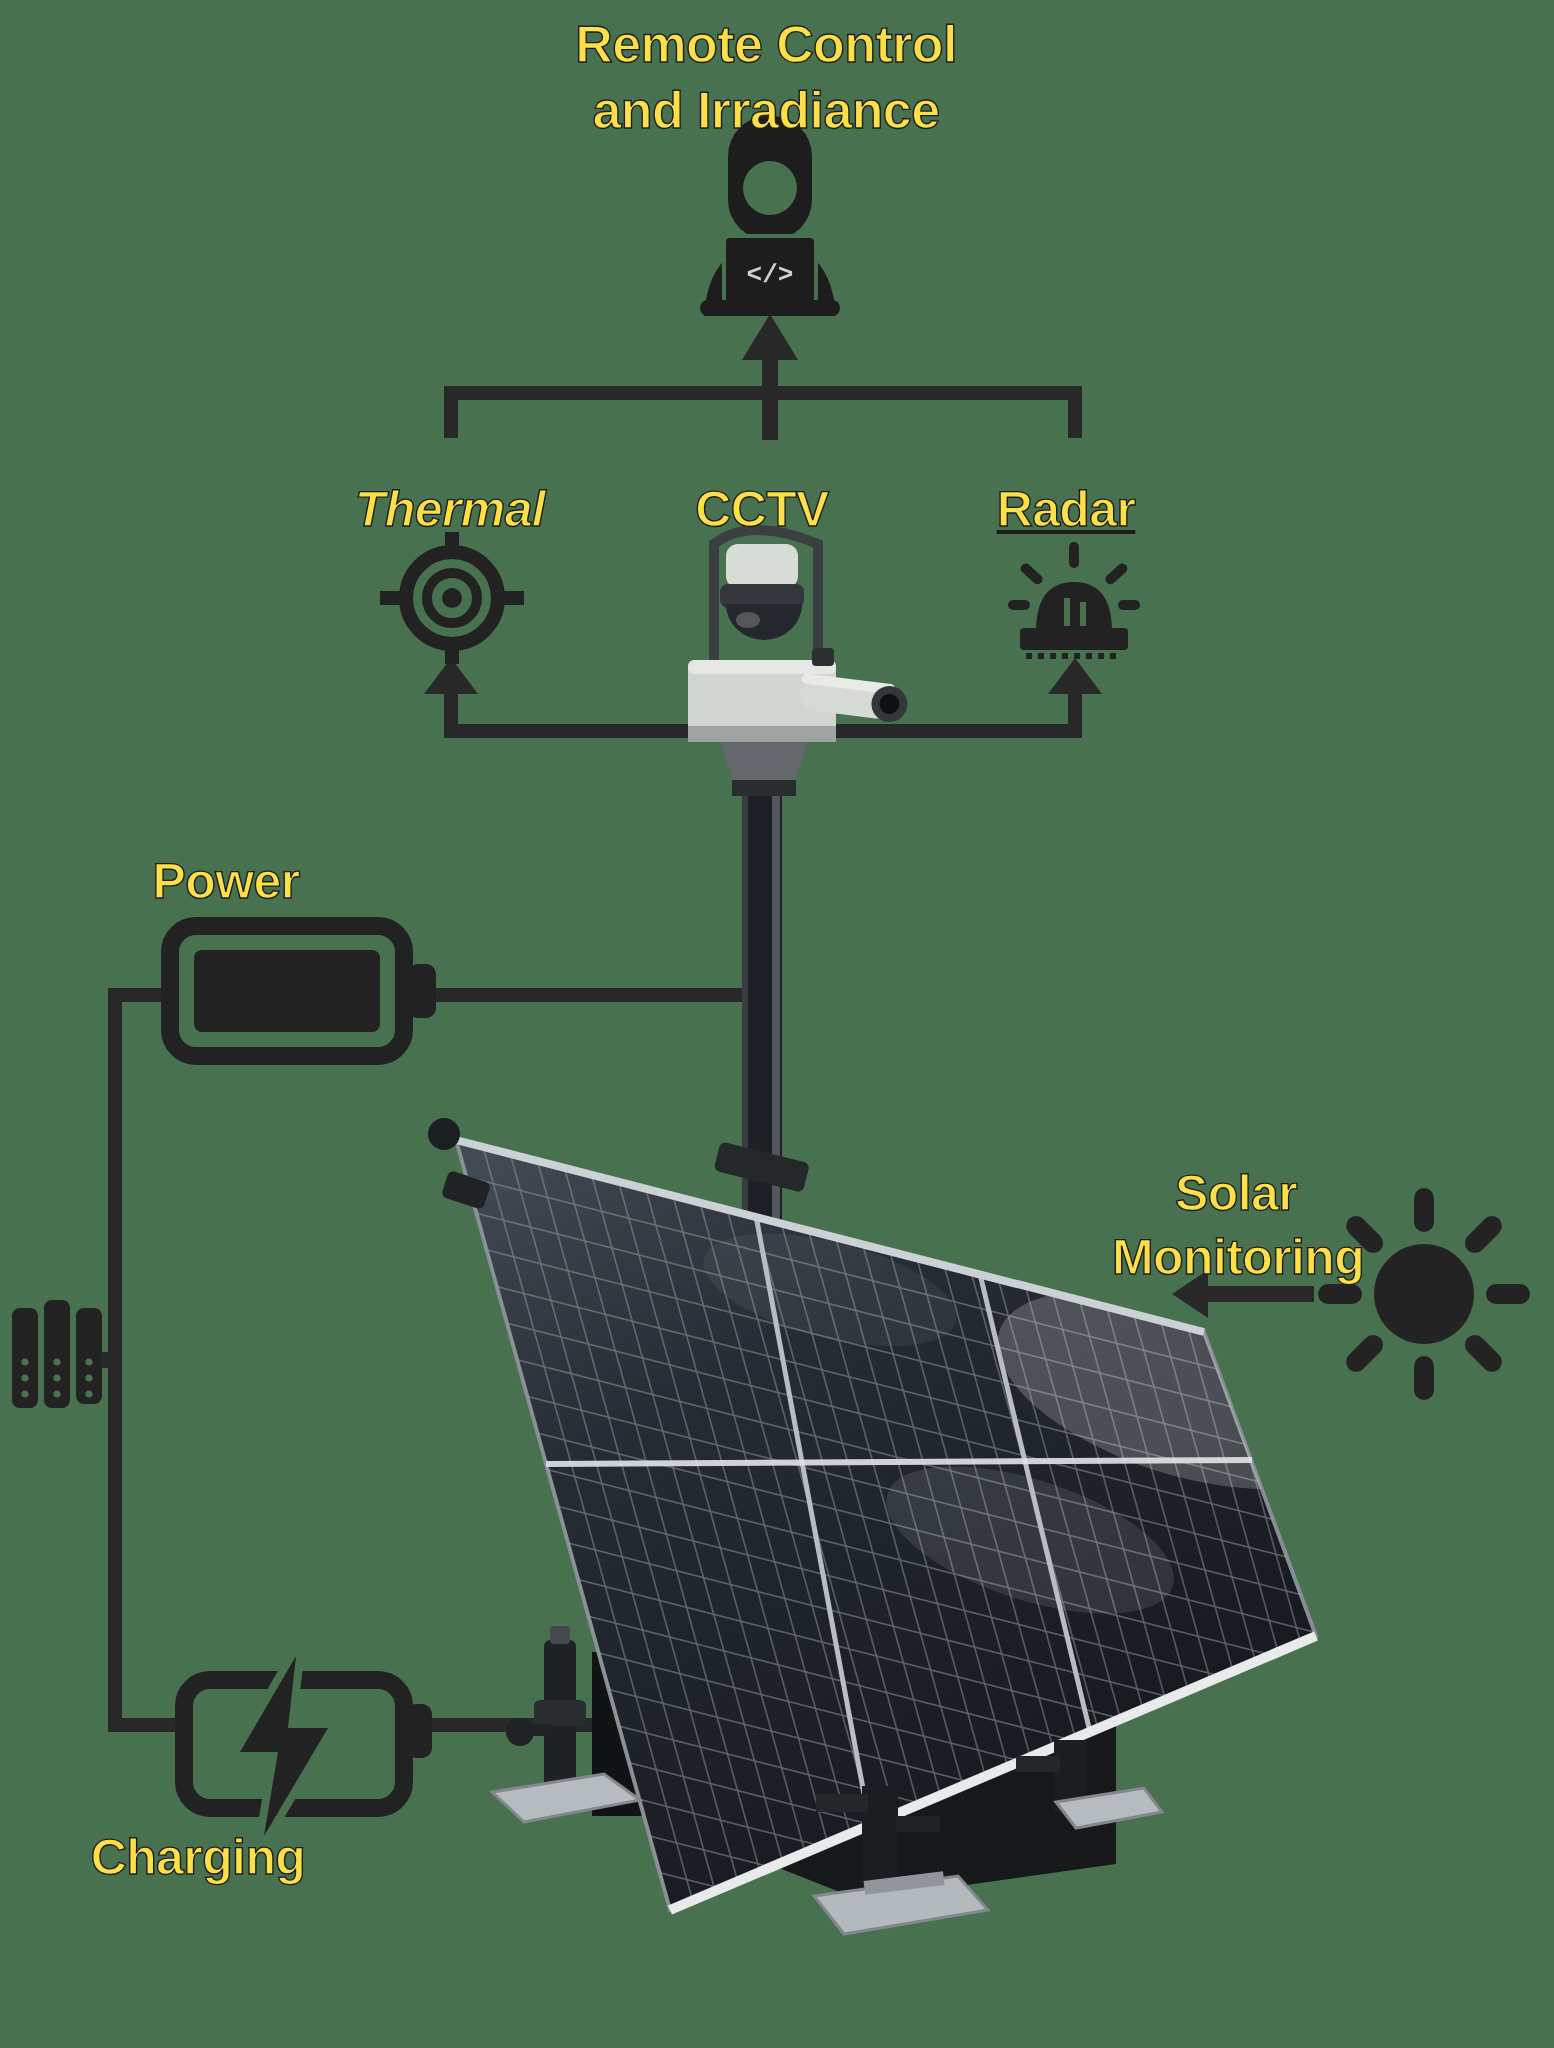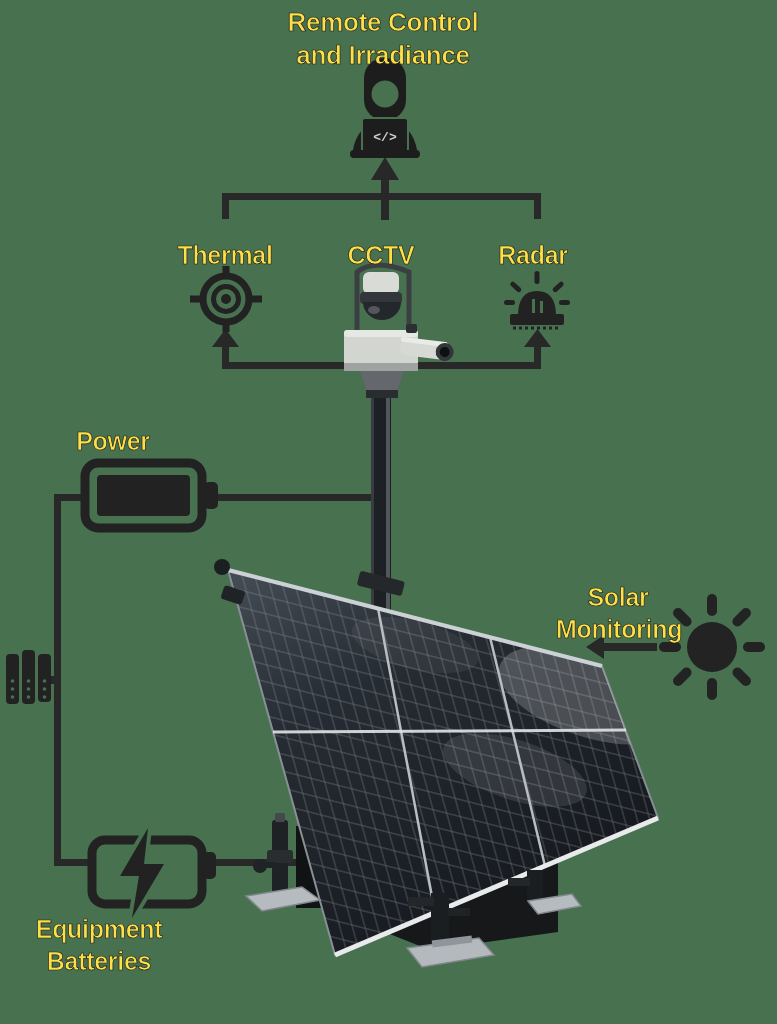--- a/index.html
+++ b/index.html
@@ -222,30 +222,29 @@
       <rect x="50" y="2" width="10" height="22" rx="5" transform="rotate(270 55 55)"></rect>
       <rect x="50" y="2" width="10" height="22" rx="5" transform="rotate(315 55 55)"></rect>
     </g>
   </svg>
 
   <div class="label fs26" style="left:252px; top:6px; width:262px;">
     <div>Remote Control</div>
     <div>and Irradiance</div>
   </div>
 
-  <div class="label fs25" style="left:163px; top:240px; width:124px;">Thermal</div>
+  <div class="label fs25" style="left:163px; top:240px; width:124px;font-style:italic;">Thermal</div>
   <div class="label fs25" style="left:319px; top:240px; width:124px;">CCTV</div>
-  <div class="label fs25" style="left:471px; top:240px; width:124px;">Radar</div>
+  <div class="label fs25" style="left:471px; top:240px; width:124px;text-decoration:underline;">Radar</div>
 
   <div class="label fs25 left-align" style="left:48px; top:426px; width:130px;">Power</div>
 
 
   <div class="label fs25 left-align" style="left:34px; top:914px; width:130px;">
-    <div>Equipment</div>
-    <div>Batteries</div>
+    <div>Charging</div>
   </div>
 
   <div class="label fs25" style="left:556px; top:582px; width:124px;">
     <div>Solar</div>
     <div>Monitoring</div>
   </div>
 
 </div>
 
 </body></html>

